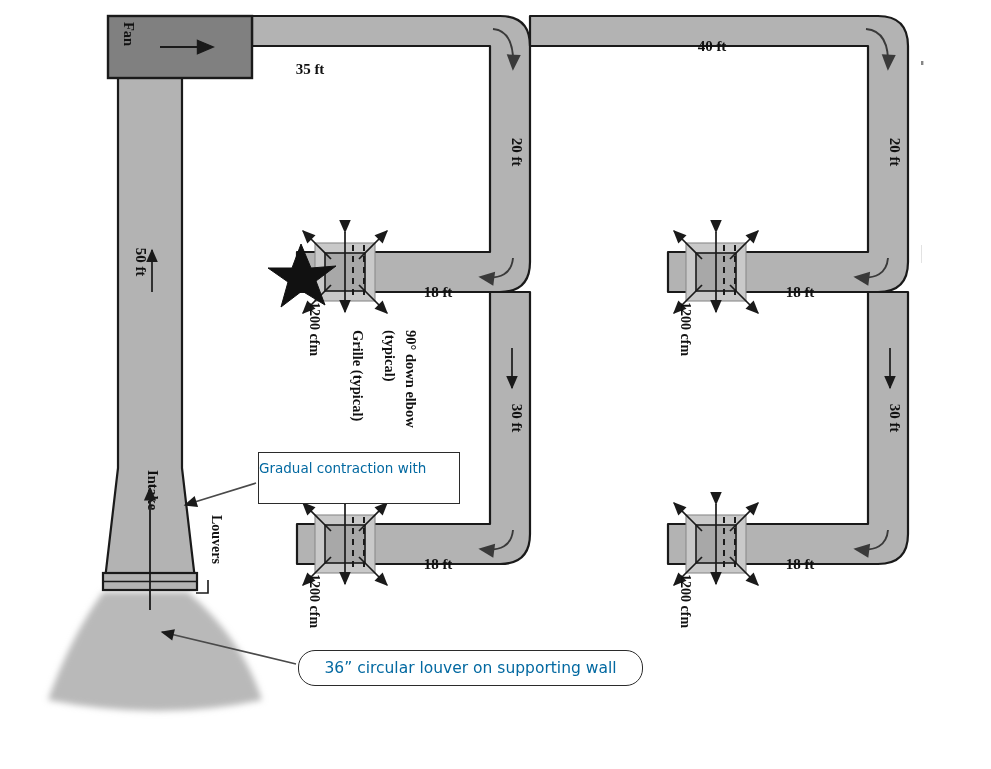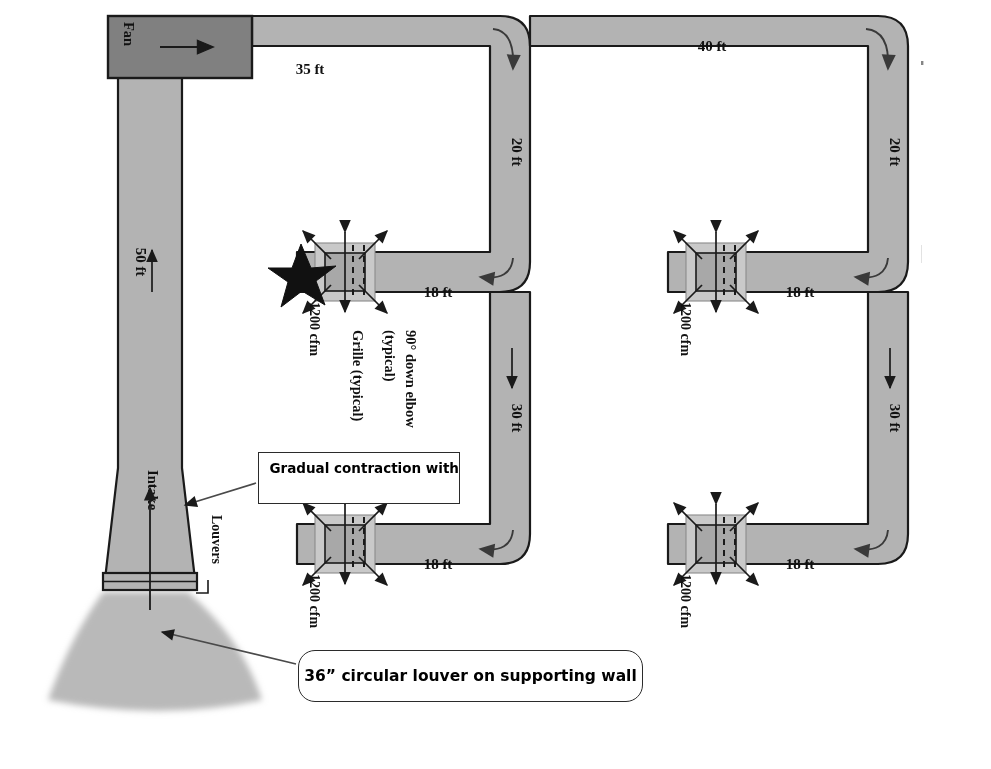--- a/index.html
+++ b/index.html
@@ -12,33 +12,33 @@
   }
   #stage{position:absolute;left:0;top:0;width:991px;height:769px;}
   svg{display:block;}
 
   
   .callout{
     position:absolute;
     background:#ffffff;
     border:1.6px solid #2b2b2b;
     font-family:"DejaVu Sans", sans-serif;
-    font-weight:700;
-    color:#000000;
-    text-align:right;
+    font-weight:400;
+    color:#0369a1;
+    text-align:left;
     box-sizing:border-box;
     line-height:1.35;
   }
   #callout-contraction{
     left:258px; top:452px; width:202px; height:52px;
     font-size:13.5px;
     padding-top:6px;
   }
   #callout-louver{
-    left:298px; top:650px; width:345px; height:52px;
+    left:298px; top:650px; width:345px; height:36px;
     font-size:15.5px;
     display:flex;align-items:center;justify-content:center;border-radius:17px;
   }
 </style>
 </head>
 <body>
 
 <div id="stage">
 <svg width="991" height="769" viewBox="0 0 991 769">
 

